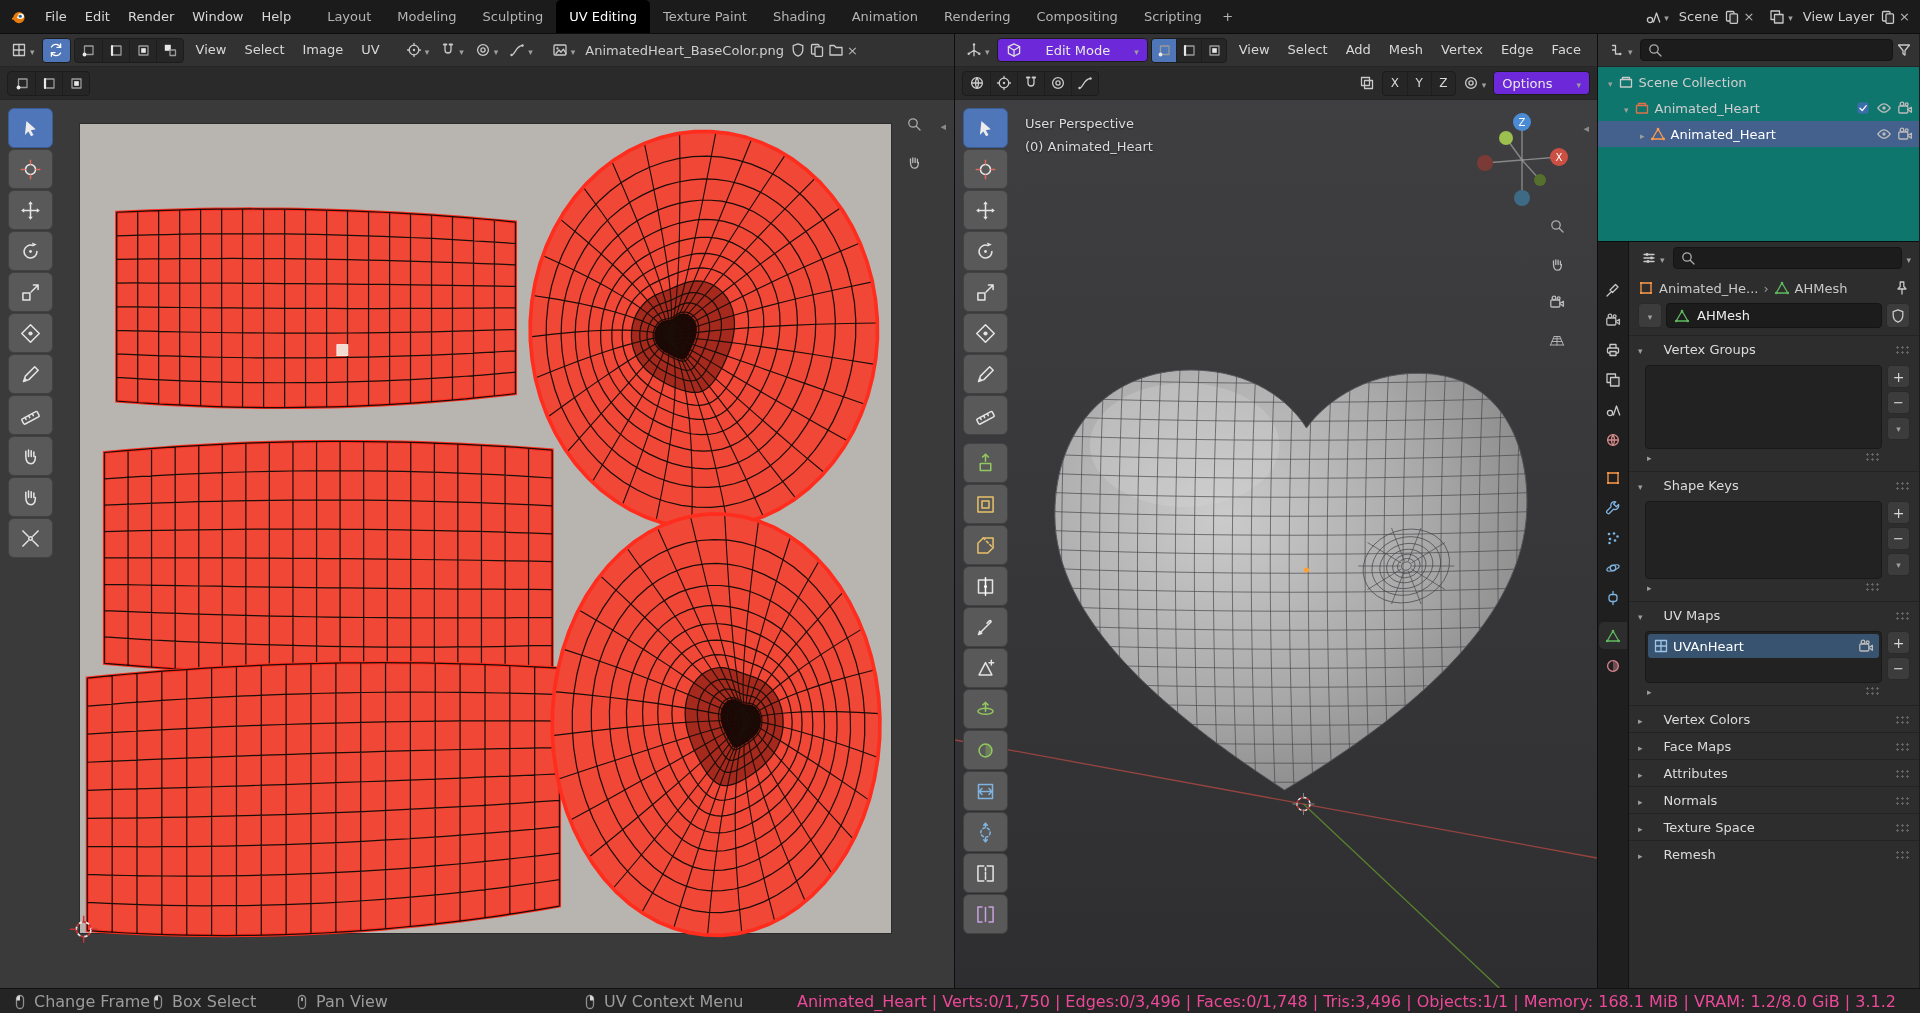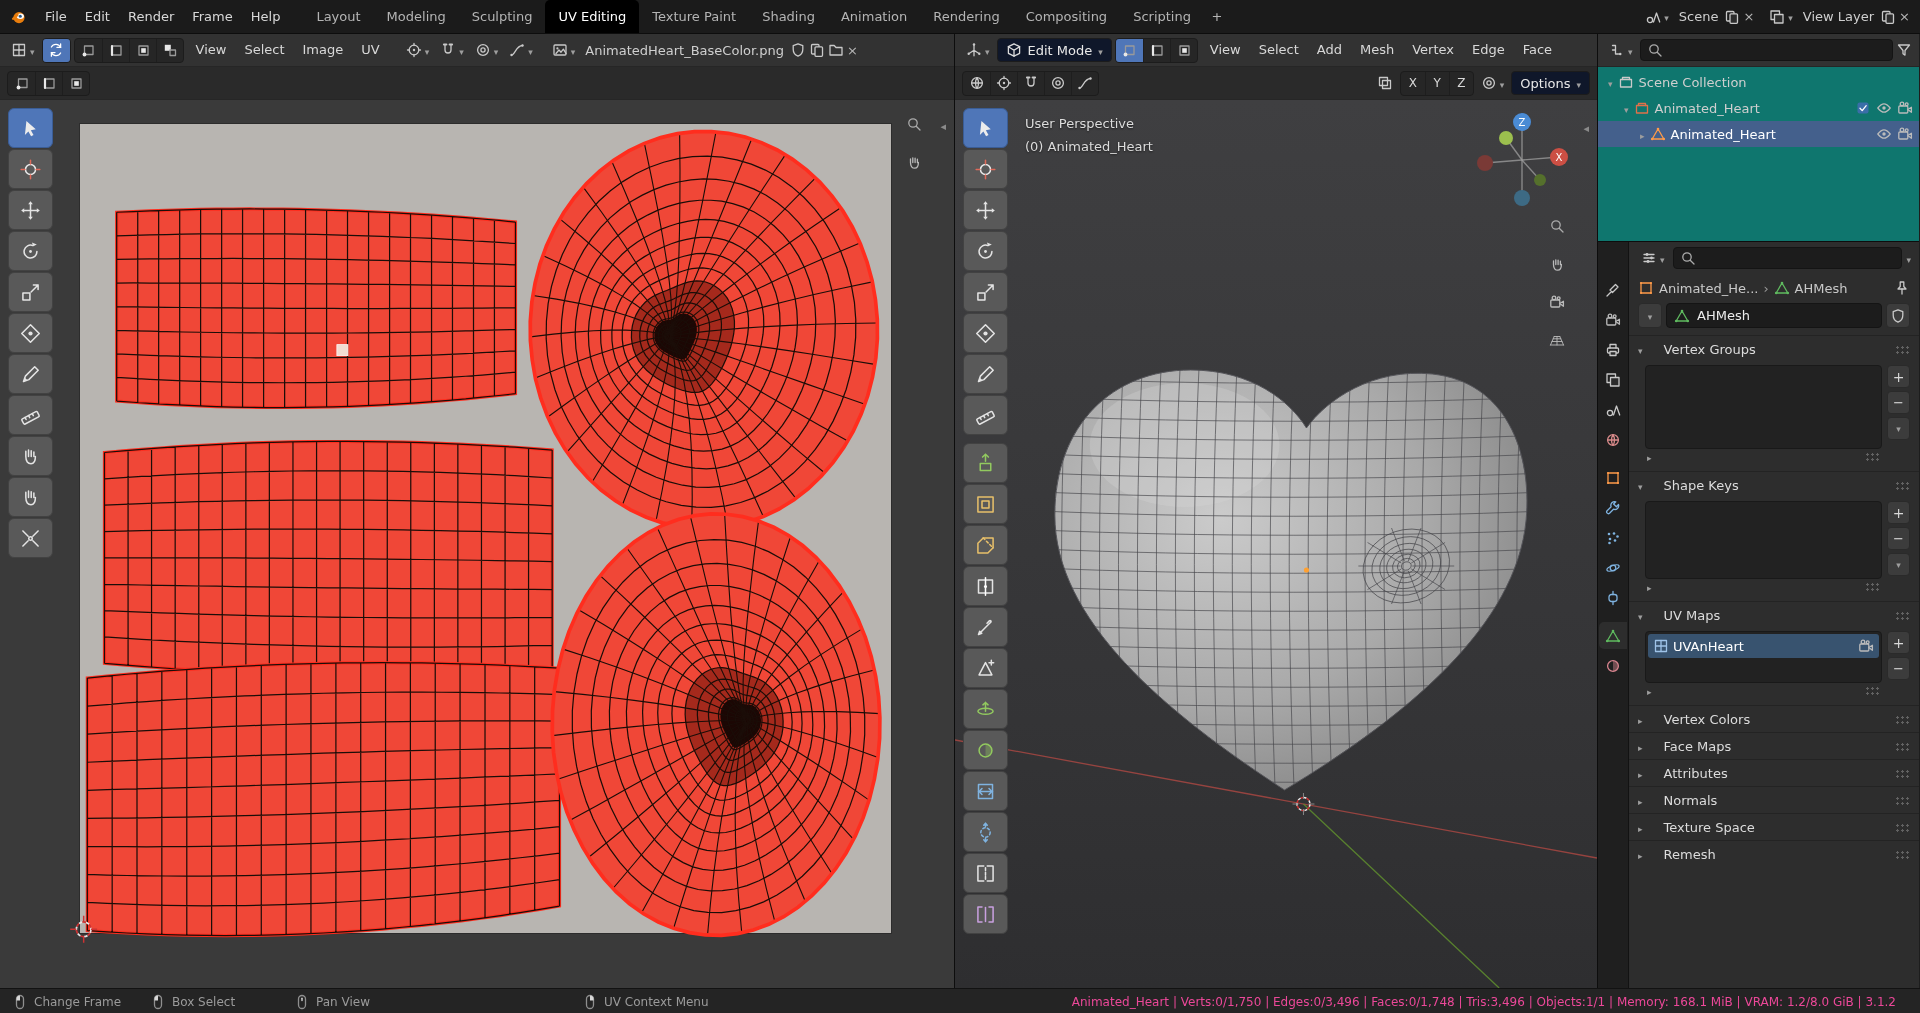--- a/index.html
+++ b/index.html
@@ -29,21 +29,21 @@
   .bsep::after{content:"›";color:#9a9a9a}
   
   .main{display:flex;height:954px;flex:none}
   .pane{position:relative;display:flex;flex-direction:column;background:#3a3a3a}
   .uv-pane{width:955px;border-right:1px solid #0d0d0d}
   .vp-pane{width:643px;border-right:1px solid #0d0d0d}
   .right-col{width:321px;display:flex;flex-direction:column}
   .ehdr{height:33px;background:#323232;border-bottom:1px solid #262626;display:flex;align-items:center;padding:0 7px;gap:3px;flex:none}
   .ehdr.r2{background:#2a2a2a}
   .hbtn{height:24px;display:flex;align-items:center;gap:3px;padding:0 4px;border-radius:4px;cursor:default}
-  .dropdown{background:#0f172a;border:1px solid #1c1c1c;border-radius:4px;height:24px;display:flex;align-items:center;gap:6px;padding:0 8px;color:#e8e8e8;white-space:nowrap}
+  .dropdown{background:#6d28d9;border:1px solid #1c1c1c;border-radius:4px;height:24px;display:flex;align-items:center;gap:24px;padding:0 8px;color:#e8e8e8;white-space:nowrap}
   .seg-group{display:flex;background:#262626;border:1px solid #1c1c1c;border-radius:4px;overflow:hidden}
   .seg{width:27px;height:23px;display:grid;place-items:center;cursor:default}
   .seg+.seg{border-left:1px solid #1e1e1e}
   .seg.active{background:#4f76b8}
   .seg.txt{width:24px;color:#d8d8d8;font-size:12px}
   .canvas{position:relative;flex:1;overflow:hidden;background:#3a3a3a}
   
   .toolbar{position:absolute;left:8px;top:8px;width:46px;display:flex;flex-direction:column;gap:1px;z-index:5}
   .tool-btn{width:45px;height:40px;background:#595959;border:1px solid #424242;border-radius:6px;display:grid;place-items:center;cursor:default}
   .tool-btn.active{background:#4f76b8;border-color:#3a5d96}
@@ -83,21 +83,21 @@
   .panel-body{display:flex;gap:5px;padding:3px 9px 7px 16px}
   .list-wrap{flex:1;display:flex;flex-direction:column}
   .listbox{background:#222;border:1px solid #191919;border-radius:4px;padding:2px}
   .list-footer{height:15px;display:flex;align-items:center;justify-content:space-between;padding:0 2px}
   .list-col{display:flex;flex-direction:column;gap:3px}
   .sq-btn{width:23px;height:23px;background:#3c3c3c;border:1px solid #2a2a2a;border-radius:4px;display:grid;place-items:center;cursor:default}
   .uvmap-row{height:24px;display:flex;align-items:center;gap:4px;padding:0 5px;border-radius:3px;color:#cfcfcf;cursor:default}
   .uvmap-row.selected{background:#38536f;color:#fff}
   .uvmap-row .sp{flex:1}
   
-  .statusbar{height:25px;background:#242424;border-top:1px solid #121212;position:relative;color:#9b9b9b;font-size:12px;flex:none}
+  .statusbar{height:25px;background:#242424;border-top:1px solid #121212;position:relative;color:#9b9b9b;font-size:16px;flex:none}
   .km{position:absolute;top:0;height:25px;display:flex;align-items:center;gap:6px;white-space:nowrap}
   .stats{position:absolute;right:24px;top:0;height:25px;display:flex;align-items:center;white-space:nowrap;color:#ec4899}
 </style>
 </head>
 <body>
 
 <div class="app">
 
   <header class="topbar">
     <span class="logo">
@@ -107,21 +107,21 @@
             <ellipse cx="9.3" cy="7.3" rx="3.6" ry="2.7" fill="#fff"></ellipse>
             <circle cx="9.3" cy="7.3" r="1.5" fill="#265787"></circle>
             <path d="M2 9.8L6.6 5.9" stroke="#e87d0d" stroke-width="2.2"></path>
           </svg>
         </span>
       </span>
     <nav class="menus" id="top-menus">
         <div class="menu-item">File</div>
         <div class="menu-item">Edit</div>
         <div class="menu-item">Render</div>
-        <div class="menu-item">Frame</div>
+        <div class="menu-item">Window</div>
         <div class="menu-item">Help</div>
       </nav>
     <nav class="ws" id="workspaces">
         <div class="ws-tab">Layout</div>
         <div class="ws-tab">Modeling</div>
         <div class="ws-tab">Sculpting</div>
         <div class="ws-tab active">UV Editing</div>
         <div class="ws-tab">Texture Paint</div>
         <div class="ws-tab">Shading</div>
         <div class="ws-tab">Animation</div>

